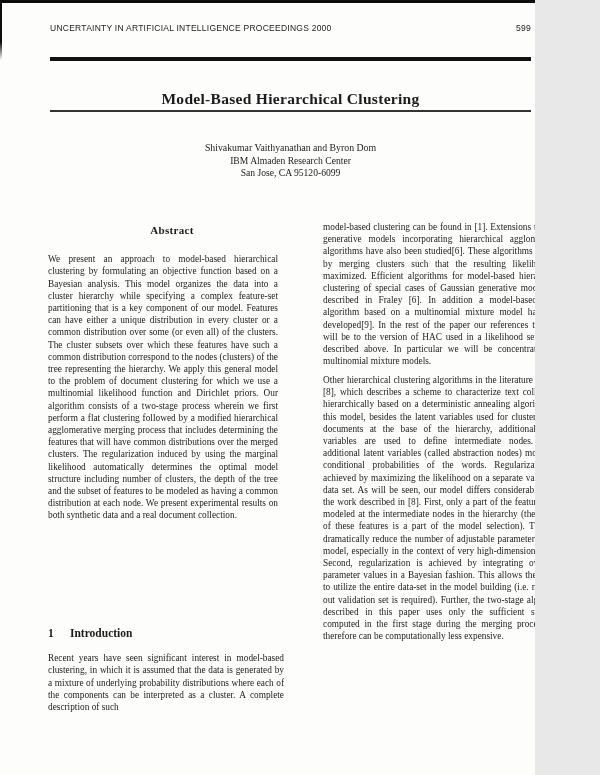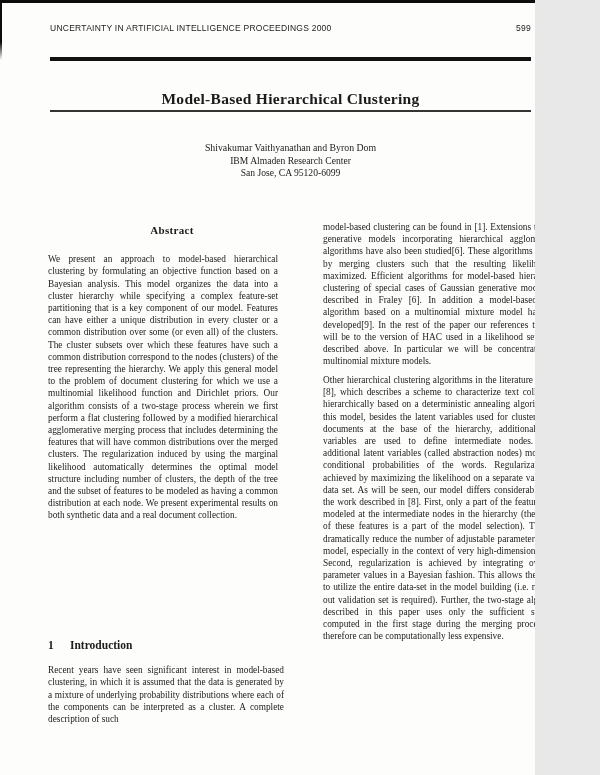--- a/index.html
+++ b/index.html
@@ -42,21 +42,21 @@
   .authors .names{font-weight:normal;font-size:9.8px;}
   
   .col{position:absolute;text-align:justify;font-size:9.3px;line-height:12.2px;}
   #abstract-block{left:48px;top:224px;width:236px;}
   .abstract-heading{
     text-align:center;font-weight:bold;font-size:11px;
     margin:0 6px 17px 18px;letter-spacing:0.3px;
   }
   .abstract-body{margin:0 6px 0 0;}
   #intro-block{left:48px;top:627px;width:236px;}
-  .section-heading{font-weight:bold;font-size:11.5px;margin:12px 0 13px 0;text-align:left;}
+  .section-heading{font-weight:bold;font-size:11.5px;margin:0 0 13px 0;text-align:left;}
   .section-heading .sec-num{display:inline-block;width:22px;}
   #right-col{left:323px;top:221px;width:240px;}
   p.body-par{margin:0 0 6.5px 0;}
   p.body-par:last-child{margin-bottom:12px;}
 </style>
 </head>
 <body>
 
 <div id="page">
 

